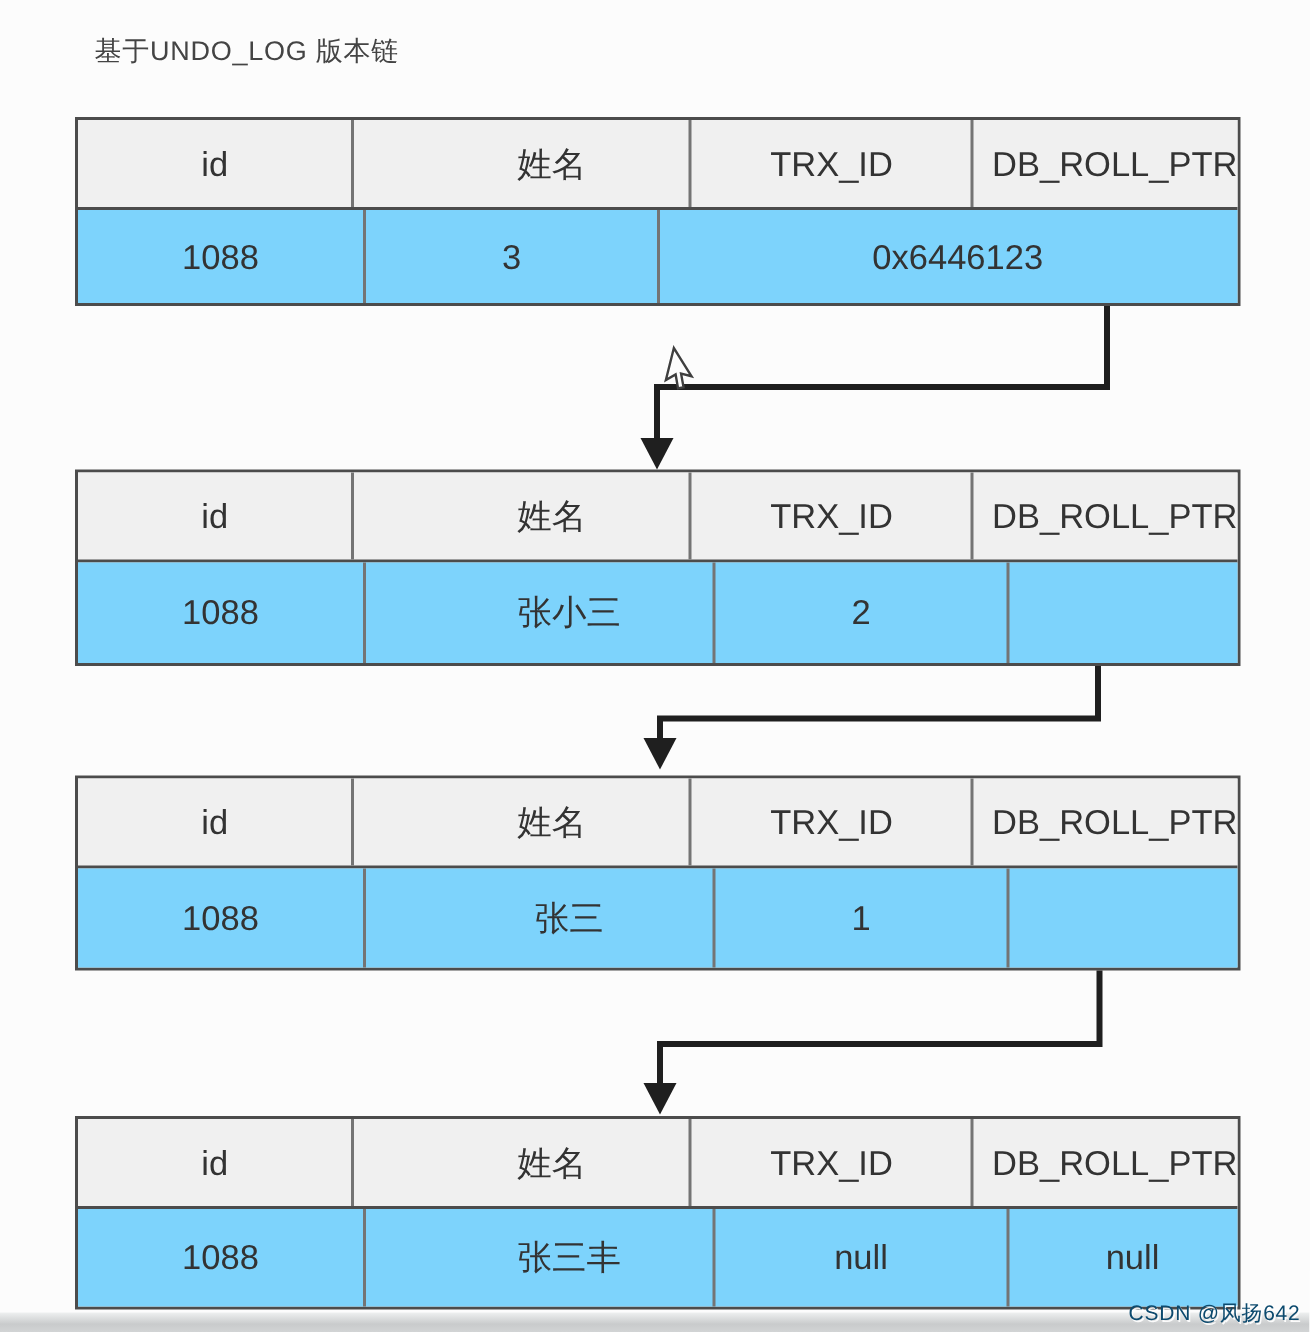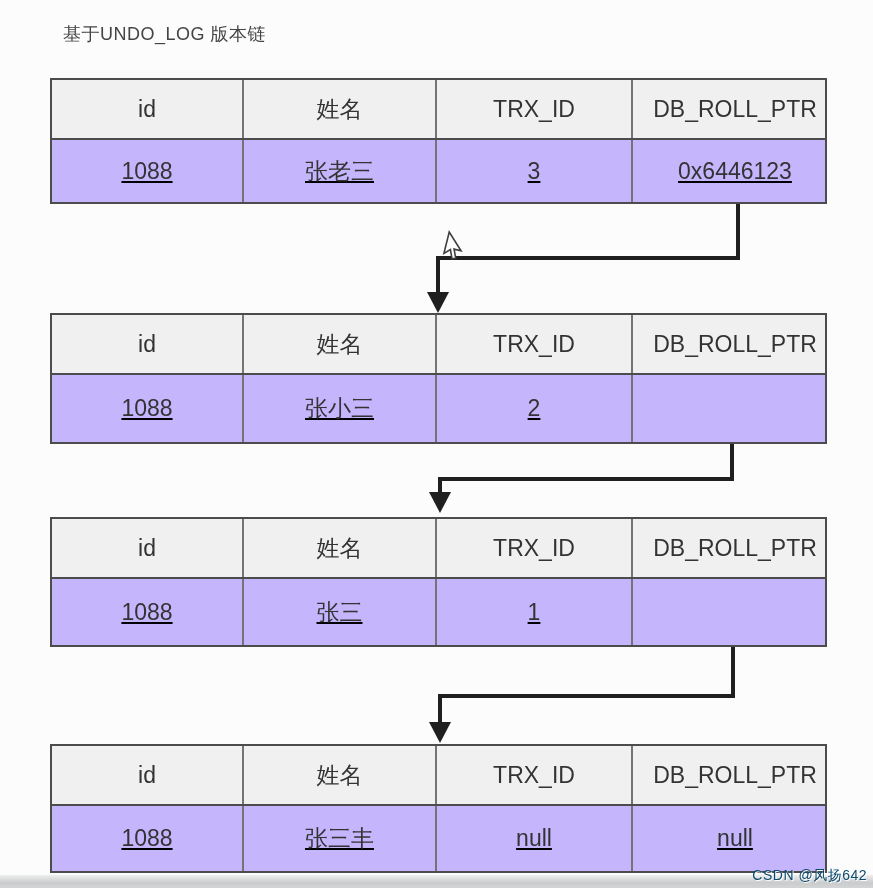--- a/index.html
+++ b/index.html
@@ -26,30 +26,30 @@
   }
   .t1{top:78px;height:126px;}
   .t2{top:313px;height:131px;}
   .t3{top:517px;height:130px;}
   .t4{top:744px;height:129px;}
   .row{display:flex;box-sizing:border-box;}
   .row.header{
     height:60px;background:#f0f0f0;
     border-bottom:2px solid #4c4c4c;
   }
-  .row.data{flex:1;background:#c4b5fd;text-decoration:underline;}
+  .row.data{flex:1;background:#7dd3fc;}
   .cell{
     box-sizing:border-box;
     display:flex;align-items:center;justify-content:center;
     border-right:2px solid #747474;
     font-size:23px;color:#333;
     white-space:nowrap;
   }
   .cell.c1{width:192px;}
-  .cell.c2{width:193px;}
+  .cell.c2{width:193px;margin-left:40px;}
   .cell.c3{width:196px;}
   .cell.c4{flex:1;border-right:none;margin-left:12px;}
   .arrows{
     position:absolute;left:0;top:0;width:873px;height:888px;
     pointer-events:none;
   }
   .cursor{
     position:absolute;left:446px;top:230px;width:24px;height:32px;
     transform:rotate(14deg);transform-origin:3px 3px;
     pointer-events:none;
@@ -74,21 +74,20 @@
 
   <div class="vtable t1">
     <div class="row header">
       <div class="cell c1">id</div>
       <div class="cell c2">姓名</div>
       <div class="cell c3">TRX_ID</div>
       <div class="cell c4">DB_ROLL_PTR</div>
     </div>
     <div class="row data">
       <div class="cell c1">1088</div>
-      <div class="cell c2">张老三</div>
       <div class="cell c3">3</div>
       <div class="cell c4">0x6446123</div>
     </div>
   </div>
 
   <div class="vtable t2">
     <div class="row header">
       <div class="cell c1">id</div>
       <div class="cell c2">姓名</div>
       <div class="cell c3">TRX_ID</div>

